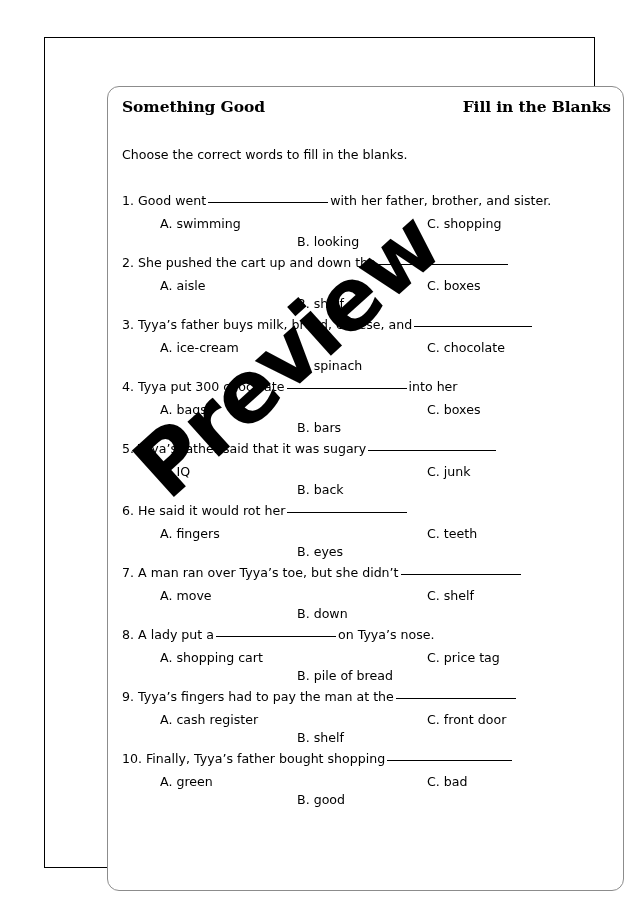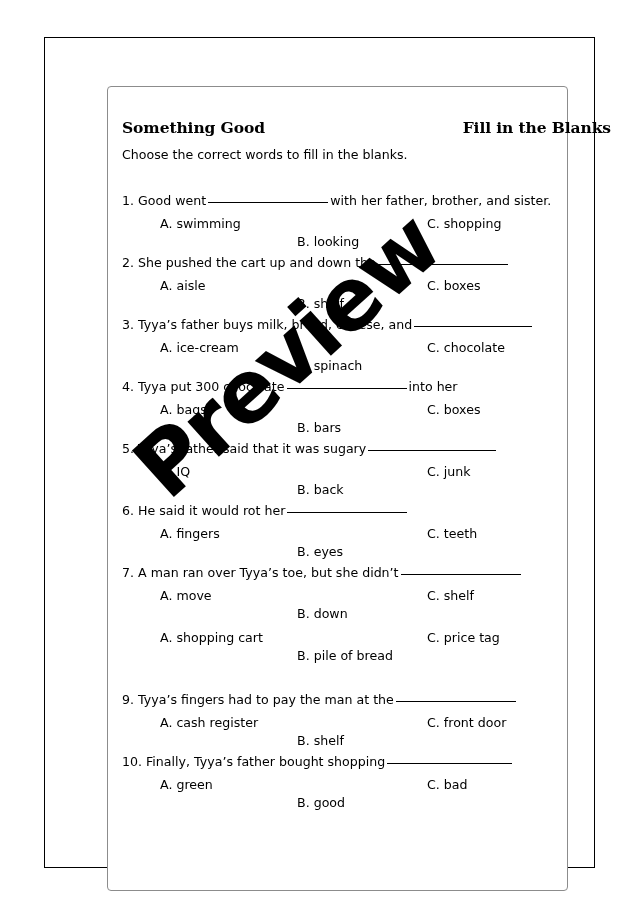--- a/index.html
+++ b/index.html
@@ -27,44 +27,44 @@
     border: 1px solid #000000;
     box-sizing: border-box;
     background: #ffffff;
   }
 
   
   #worksheet-card {
     position: absolute;
     left: 62px;
     top: 48px;
-    width: 461px;
+    width: 517px;
     height: 805px;
     border: 1px solid #8c8c8c;
-    border-radius: 4px;
+    border-radius: 12px;
     box-sizing: border-box;
     background: #ffffff;
   }
 
   
   #worksheet-header {
     position: absolute;
     left: 14px;
     top: 10px;
     width: 489px;
     display: flex;
     justify-content: space-between;
     align-items: baseline;
     font-family: "DejaVu Serif", serif;
     font-weight: bold;
     font-size: 15.5px;
     letter-spacing: -0.1px;
   }
   #worksheet-header .title-left { white-space: nowrap; }
-  #worksheet-header .title-right { white-space: nowrap; margin-top: 21px; }
+  #worksheet-header .title-right { white-space: nowrap; }
 
   
   #instructions {
     position: absolute;
     left: 14px;
     top: 60px;
     font-size: 12.6px;
     white-space: nowrap;
   }
 
@@ -199,20 +199,21 @@
         </div>
         <div class="question-block">
           <div class="question-line"><span class="q-num">7.</span> <span class="q-text-pre">A man ran over Tyya’s toe, but she didn’t</span><span class="q-blank" style="width: 120px;"></span></div>
           <div class="options-line">
             <span class="option opt-a"><span>A.</span> <span>move</span></span>
             <span class="option opt-b"><span>B.</span> <span>down</span></span>
             <span class="option opt-c"><span>C.</span> <span>shelf</span></span>
           </div>
         </div>
         <div class="question-block">
+          <div class="question-line"><span class="q-num">8.</span> <span class="q-text-pre">A lady put a</span><span class="q-blank" style="width: 120px;"></span><span class="q-text-post">on Tyya’s nose.</span></div>
           <div class="options-line">
             <span class="option opt-a"><span>A.</span> <span>shopping cart</span></span>
             <span class="option opt-b"><span>B.</span> <span>pile of bread</span></span>
             <span class="option opt-c"><span>C.</span> <span>price tag</span></span>
           </div>
         </div>
         <div class="question-block">
           <div class="question-line"><span class="q-num">9.</span> <span class="q-text-pre">Tyya’s fingers had to pay the man at the</span><span class="q-blank" style="width: 120px;"></span></div>
           <div class="options-line">
             <span class="option opt-a"><span>A.</span> <span>cash register</span></span>

